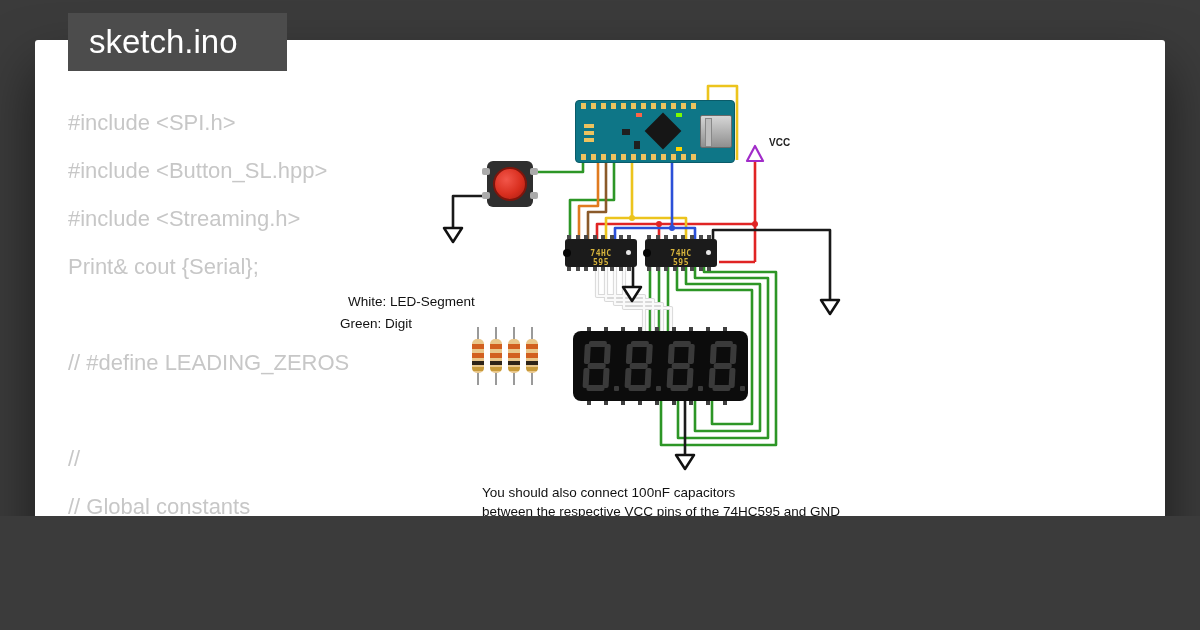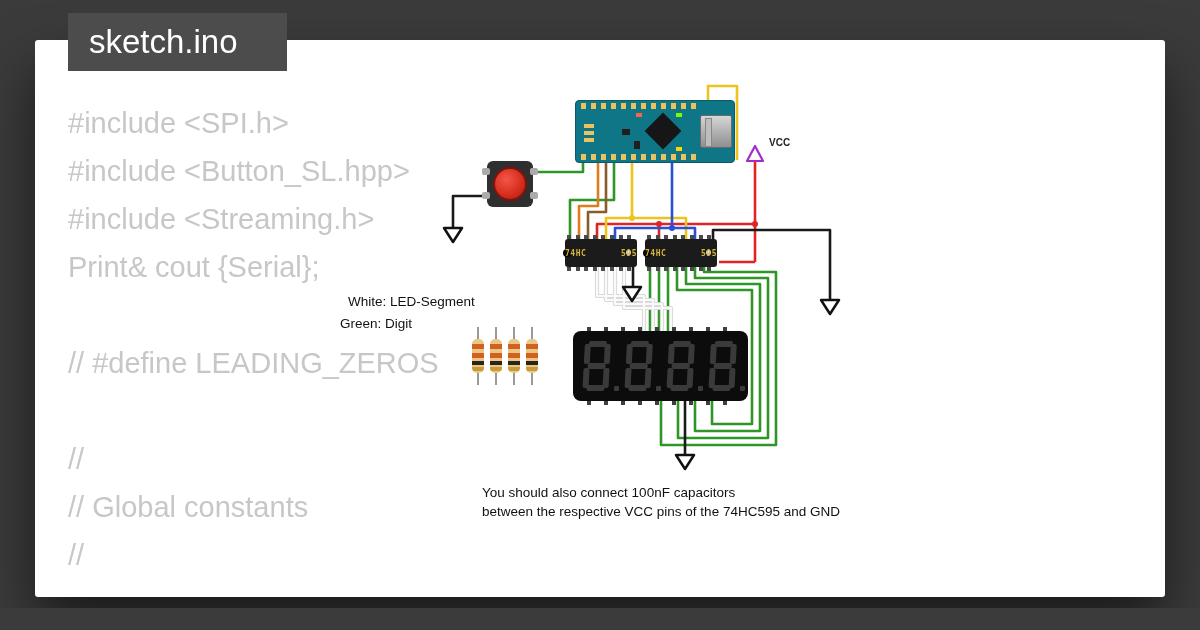--- a/index.html
+++ b/index.html
@@ -1,28 +1,28 @@
 <!DOCTYPE html>
 <html><head>
 <meta charset="utf-8">
 <style>
   html,body{margin:0;padding:0;background:#3b3b3b;}
-  .page{position:relative;width:1200px;height:608px;background:#3b3b3b;overflow:hidden;
+  .page{position:relative;width:1200px;height:516px;background:#3b3b3b;overflow:hidden;
         font-family:"Liberation Sans",sans-serif;}
 
   
   .card{position:absolute;left:35px;top:40px;width:1130px;height:557px;background:#fff;
         border-radius:3px;box-shadow:0 28px 55px rgba(0,0,0,0.55);z-index:0;}
   .tab{position:absolute;left:68px;top:13px;width:219px;height:58px;background:#4c4c4c;
        color:#fff;z-index:5;display:flex;align-items:center;padding-left:21px;box-sizing:border-box;
        font-size:33px;font-weight:400;}
 
   
   .code{position:absolute;left:68px;top:99px;z-index:1;}
-  .code-line{height:48px;line-height:48px;font-size:29px;color:#c7c7c7;white-space:pre;}
+  .code-line{height:48px;line-height:48px;font-size:22px;color:#c7c7c7;white-space:pre;}
 
   
   svg.wires{position:absolute;left:0;top:0;z-index:2;pointer-events:none;}
 
   
   .comp{position:absolute;z-index:3;}
   .nano{left:575px;top:100px;width:160px;height:63px;background:#0e7687;border:1px solid #0a5b69;
         border-radius:4px;box-sizing:border-box;}
   .nano .pins{position:absolute;left:5px;width:118px;height:6px;
         background:repeating-linear-gradient(90deg,#ecc25e 0 5px,rgba(0,0,0,0) 5px 10px);}
@@ -42,22 +42,22 @@
   .pushbtn .cap{position:absolute;inset:6px;border-radius:50%;
         background:radial-gradient(circle at 38% 35%,#f2564a,#d92f1f 55%,#a61c10);
         border:2px solid #7e150c;box-sizing:border-box;}
 
   .chip{top:239px;width:72px;height:28px;background:#1b1b1b;border-radius:3px;}
   .chip .pinrow{position:absolute;left:2px;right:2px;height:4px;
         background:repeating-linear-gradient(90deg,#4a4a4a 0 4px,rgba(0,0,0,0) 4px 8.6px);}
   .chip .pinrow.top{top:-4px;} .chip .pinrow.bottom{bottom:-4px;}
   .chip .notch{position:absolute;left:-2px;top:10px;width:8px;height:8px;background:#060606;border-radius:50%;}
   .chip .dot1{position:absolute;right:6px;top:11px;width:5px;height:5px;background:#e8e8e8;border-radius:50%;}
-  .chip .label{position:absolute;inset:0;display:flex;flex-direction:row;align-items:center;
-        justify-content:space-between;color:#d6b33c;font:bold 8px/9px "DejaVu Sans Mono",monospace;letter-spacing:.5px;}
+  .chip .label{position:absolute;inset:0;display:flex;flex-direction:column;align-items:center;
+        justify-content:flex-end;color:#d6b33c;font:bold 8px/9px "DejaVu Sans Mono",monospace;letter-spacing:.5px;}
 
   .res{top:327px;width:14px;height:58px;}
   .res .lead{position:absolute;left:6px;top:0;width:2px;height:58px;background:#9a9a9a;}
   .res .rbody{position:absolute;left:1px;top:12px;width:12px;height:34px;border-radius:5px;
         background:linear-gradient(180deg,#e9c78b 0 5px,#d2601f 5px 10px,#e9c78b 10px 14px,
         #d2601f 14px 19px,#e9c78b 19px 22px,#2e2418 22px 26px,#e9c78b 26px 28px,#c89a3a 28px 32px,#e9c78b 32px 34px);}
 
   .display{left:573px;top:331px;width:175px;height:70px;background:#0c0c0c;border-radius:8px;}
   .display .pinrow{position:absolute;left:14px;right:14px;height:4px;
         background:repeating-linear-gradient(90deg,#3f3f3f 0 4px,rgba(0,0,0,0) 4px 17px);}

